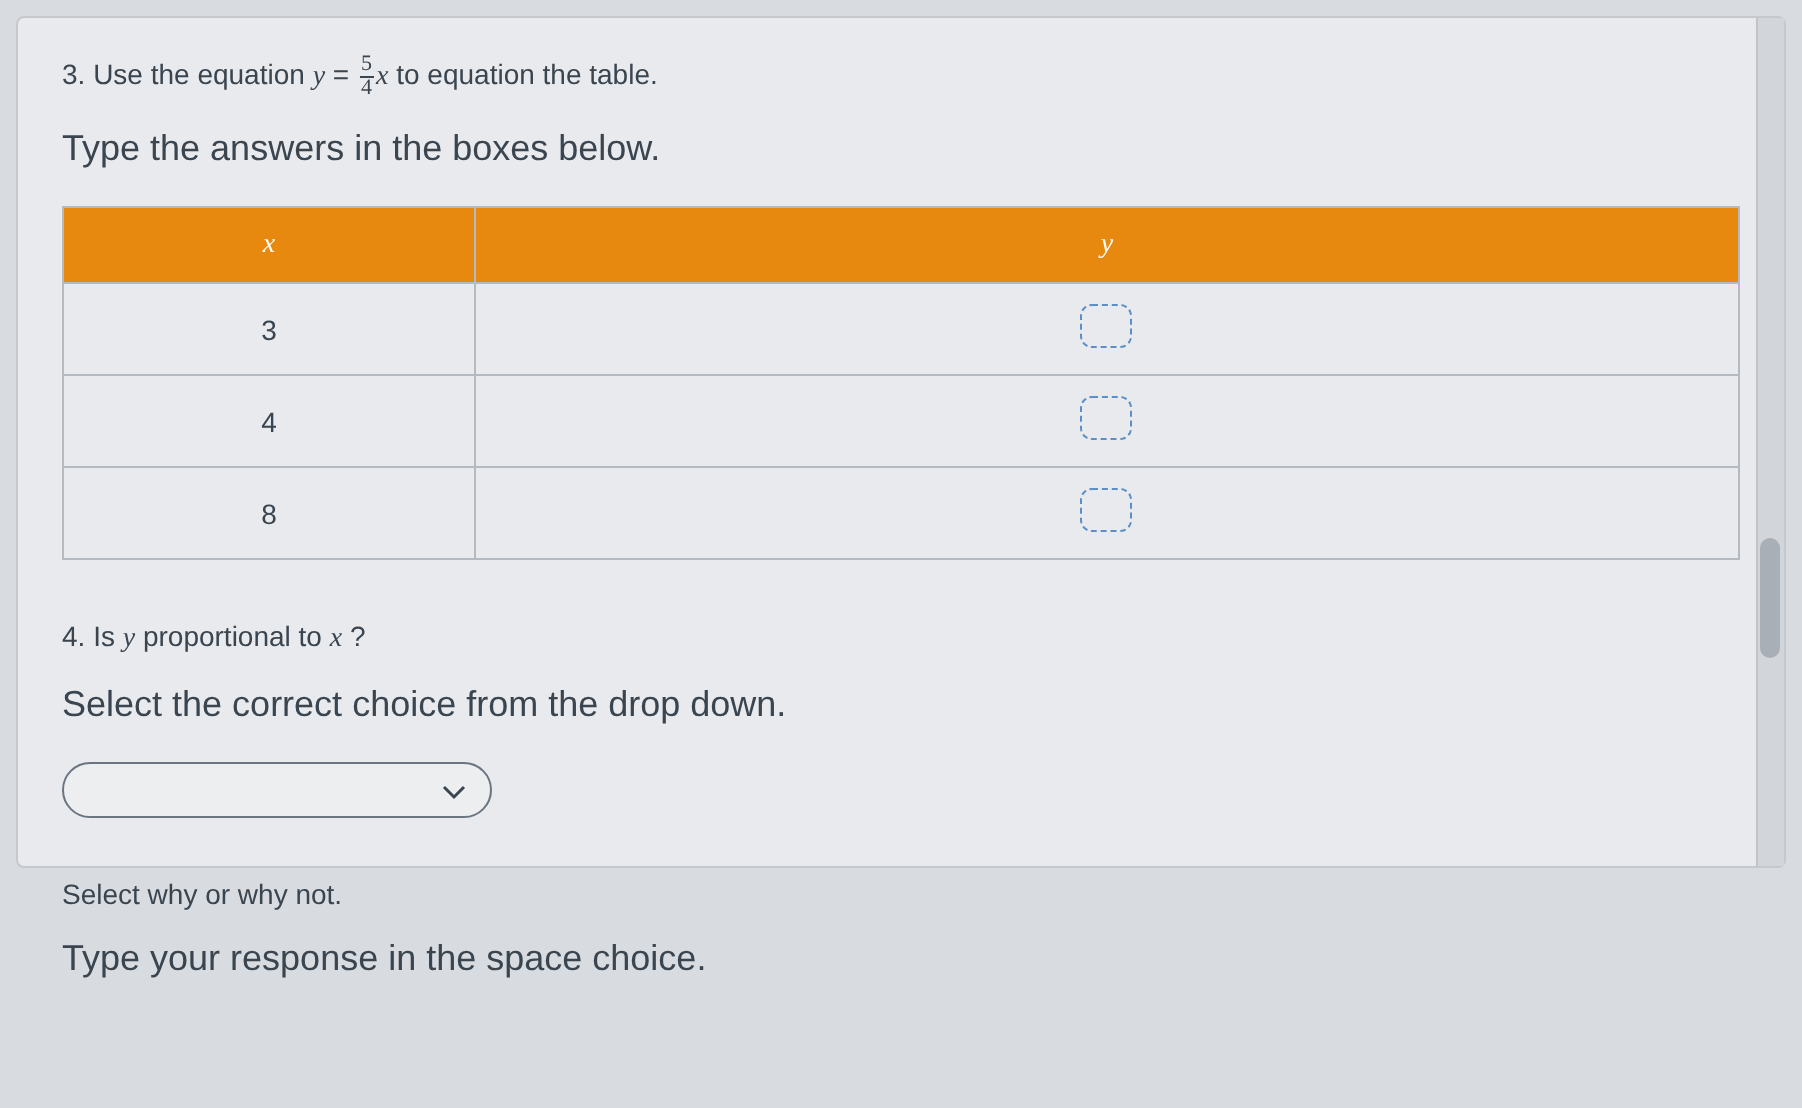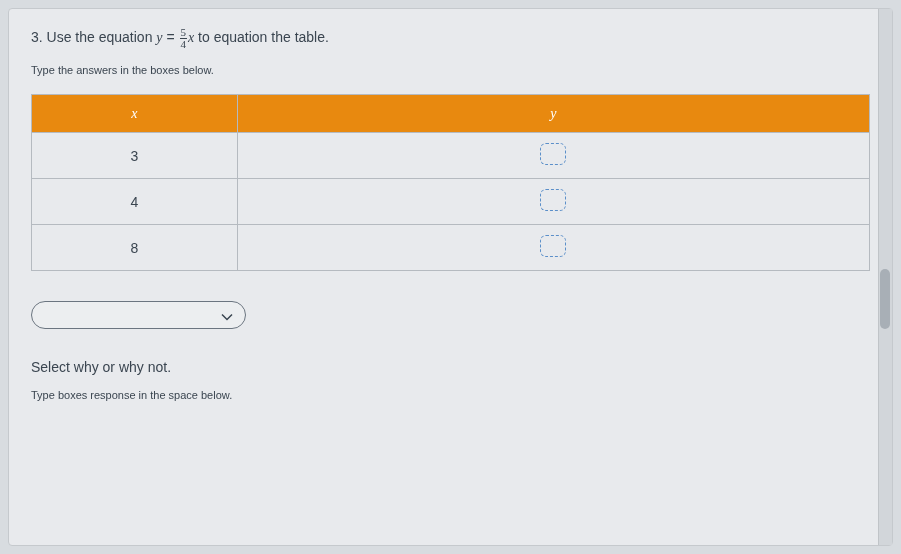--- a/index.html
+++ b/index.html
@@ -9,31 +9,31 @@
       padding: 8px;
       width: 901px;
       height: 554px;
       overflow: hidden;
     }
     .page {
       background: #e8eaed;
       border: 1px solid #c5c9cd;
       border-radius: 4px;
       padding: 18px 22px;
-      height: 538px;
+      height: 426px;
       position: relative;
     }
     .question-text {
       color: #3a4550;
       font-size: 14px;
       margin-bottom: 14px;
     }
     .instruction {
       color: #3a4550;
-      font-size: 11px;
+      font-size: 18px;
       margin-bottom: 18px;
     }
     .eq-var { font-style: italic; font-family: 'Times New Roman', serif; }
     .frac {
       display: inline-block;
       text-align: center;
       vertical-align: middle;
       font-size: 11px;
       line-height: 1;
       font-family: 'Times New Roman', serif;
@@ -133,28 +133,34 @@
         <td>4</td>
         <td><span class="answer-box"></span></td>
       </tr>
       <tr>
         <td>8</td>
         <td><span class="answer-box"></span></td>
       </tr>
     </tbody>
   </table>
 
+  <div class="q4-block">
+    <div class="question-text">
+      <span>4. Is </span><span class="eq-var">y</span><span> proportional to </span><span class="eq-var">x</span><span> ?</span>
+    </div>
+    <div class="instruction">Select the correct choice from the drop down.</div>
+  </div>
 
   <div class="dropdown">
     <span class="chevron">
       <svg viewBox="0 0 12 12">
           <path d="M1 3.5 L6 8.5 L11 3.5" fill="none" stroke="#3a4550" stroke-width="1.5"></path>
         </svg>
     </span>
   </div>
 
   <div class="question-text">Select why or why not.</div>
-  <div class="instruction">Type boxes response in the space below.</div>
+  <div class="instruction">Type your response in the space choice.</div>
 
   <div class="scrollbar">
     <div class="scroll-thumb"></div>
   </div>
 </div>
 
 </body></html>

